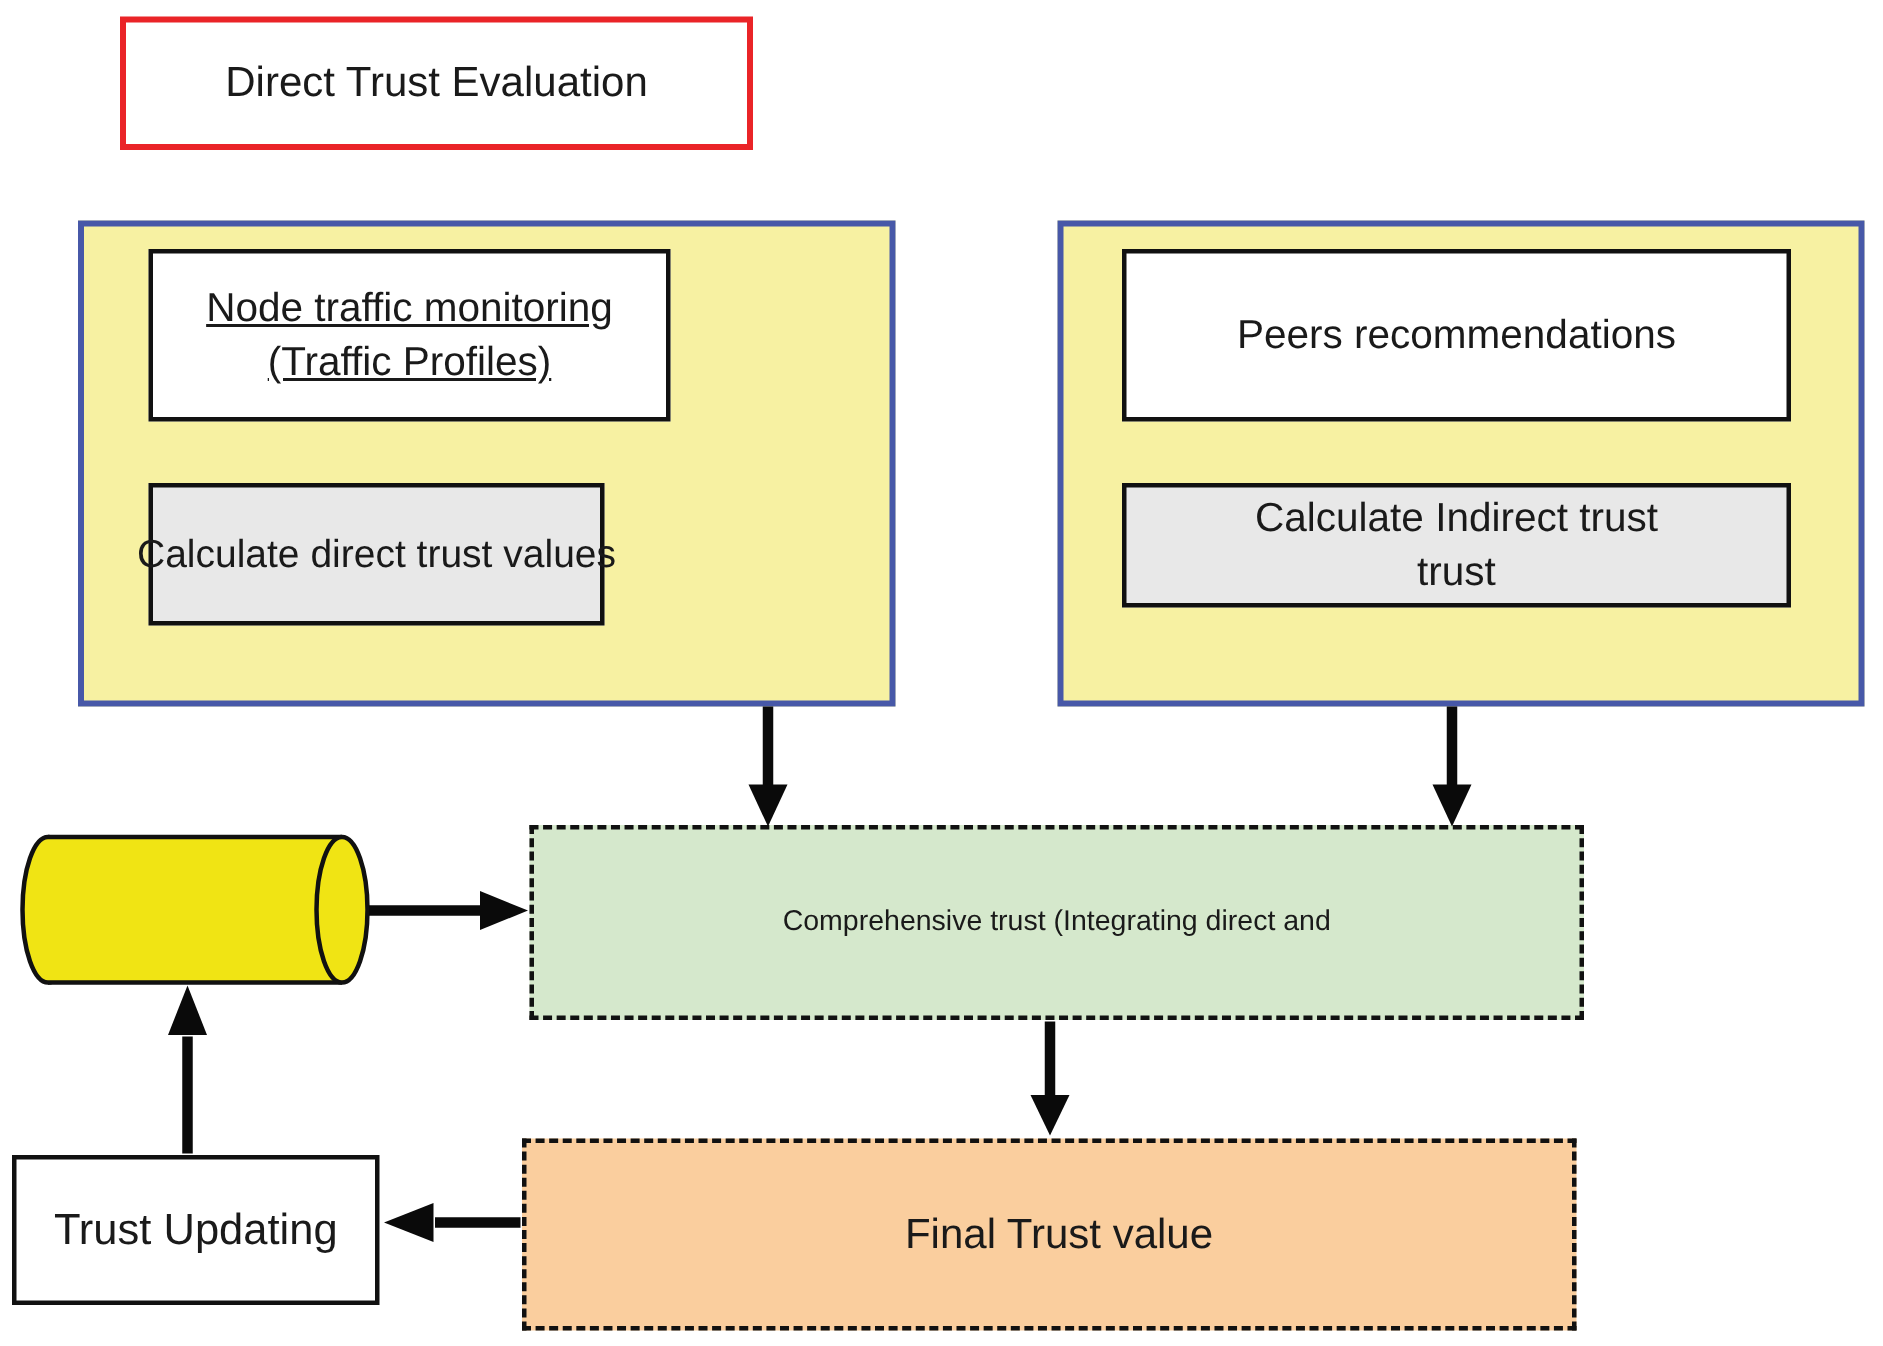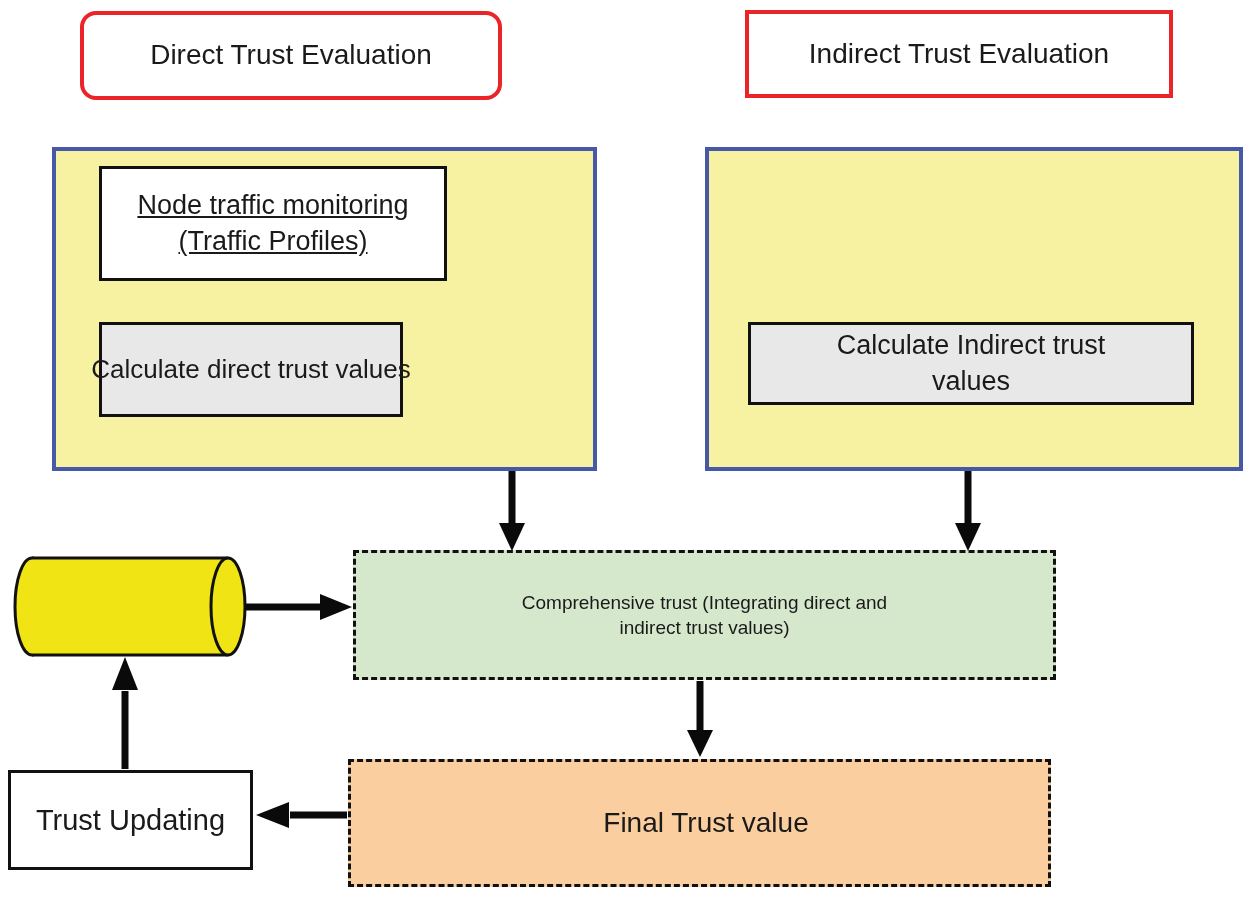--- a/index.html
+++ b/index.html
@@ -26,21 +26,21 @@
   
   .red-frame{background:#ffffff;border:4px solid var(--red-border);font-size:28px;}
   .yellow-container{background:var(--pale-yellow);border:4px solid var(--blue-border);}
   .inner-white{background:#ffffff;border:3px solid #111;font-size:27px;}
   .inner-gray{background:var(--gray-fill);border:3px solid #111;font-size:27px;}
   .dashed-green{background:var(--green-fill);border:3px dashed #111;font-size:19px;line-height:1.34;}
   .dashed-orange{background:var(--orange-fill);border:3px dashed #111;font-size:28px;}
   .plain-white{background:#ffffff;border:3px solid #111;font-size:29px;}
   .cyl-label{font-size:25px;z-index:3;}
   
-  .red-l   {left:80px;  top:11px;  width:422px; height:89px;border-radius:16px;}
+  .red-l   {left:80px;  top:11px;  width:422px; height:89px;}
   .red-r   {left:745px; top:10px;  width:428px; height:88px;}
   .yel-l   {left:52px;  top:147px; width:545px; height:324px;}
   .yel-r   {left:705px; top:147px; width:538px; height:324px;}
   .white-l {left:99px;  top:166px; width:348px; height:115px;text-decoration:underline;}
   .gray-l  {left:99px;  top:322px; width:304px; height:95px; font-size:26px; white-space:nowrap;}
   .white-r {left:748px; top:166px; width:446px; height:115px;}
   .gray-r  {left:748px; top:322px; width:446px; height:83px;}
   .green   {left:353px; top:550px; width:703px; height:130px;}
   .orange  {left:348px; top:759px; width:703px; height:128px;padding-left:13px;}
   .trust   {left:8px;   top:770px; width:245px; height:100px;}
@@ -95,42 +95,41 @@
 
     <g>
       <line class="arrow-line" x1="125" y1="769" x2="125" y2="691"></line>
       <polygon class="arrow-head" points="112,690 138,690 125,657"></polygon>
     </g>
   </svg>
 
   <div class="box red-frame red-l">
     <span class="line">Direct Trust Evaluation</span>
   </div>
-  <div class="box red-frame red-r">
-    <span class="line">Indirect Trust Evaluation</span>
-  </div>
 
   <div class="box yellow-container yel-l"></div>
   <div class="box inner-white white-l">
     <span class="line">Node traffic monitoring</span>
     <span class="line">(Traffic Profiles)</span>
   </div>
   <div class="box inner-gray gray-l">
     <span class="line">Calculate direct trust values</span>
   </div>
 
   <div class="box yellow-container yel-r"></div>
+  <div class="box inner-white white-r">
+    <span class="line">Peers recommendations</span>
+  </div>
   <div class="box inner-gray gray-r">
     <span class="line">Calculate Indirect trust</span>
-    <span class="line">values</span>
+    <span class="line">trust</span>
   </div>
 
   <div class="box dashed-green green">
     <span class="line">Comprehensive trust (Integrating direct and</span>
-    <span class="line">indirect trust values)</span>
   </div>
 
   <div class="box dashed-orange orange">
     <span class="line">Final Trust value</span>
   </div>
 
   <div class="box plain-white trust">
     <span class="line">Trust Updating</span>
   </div>
 

